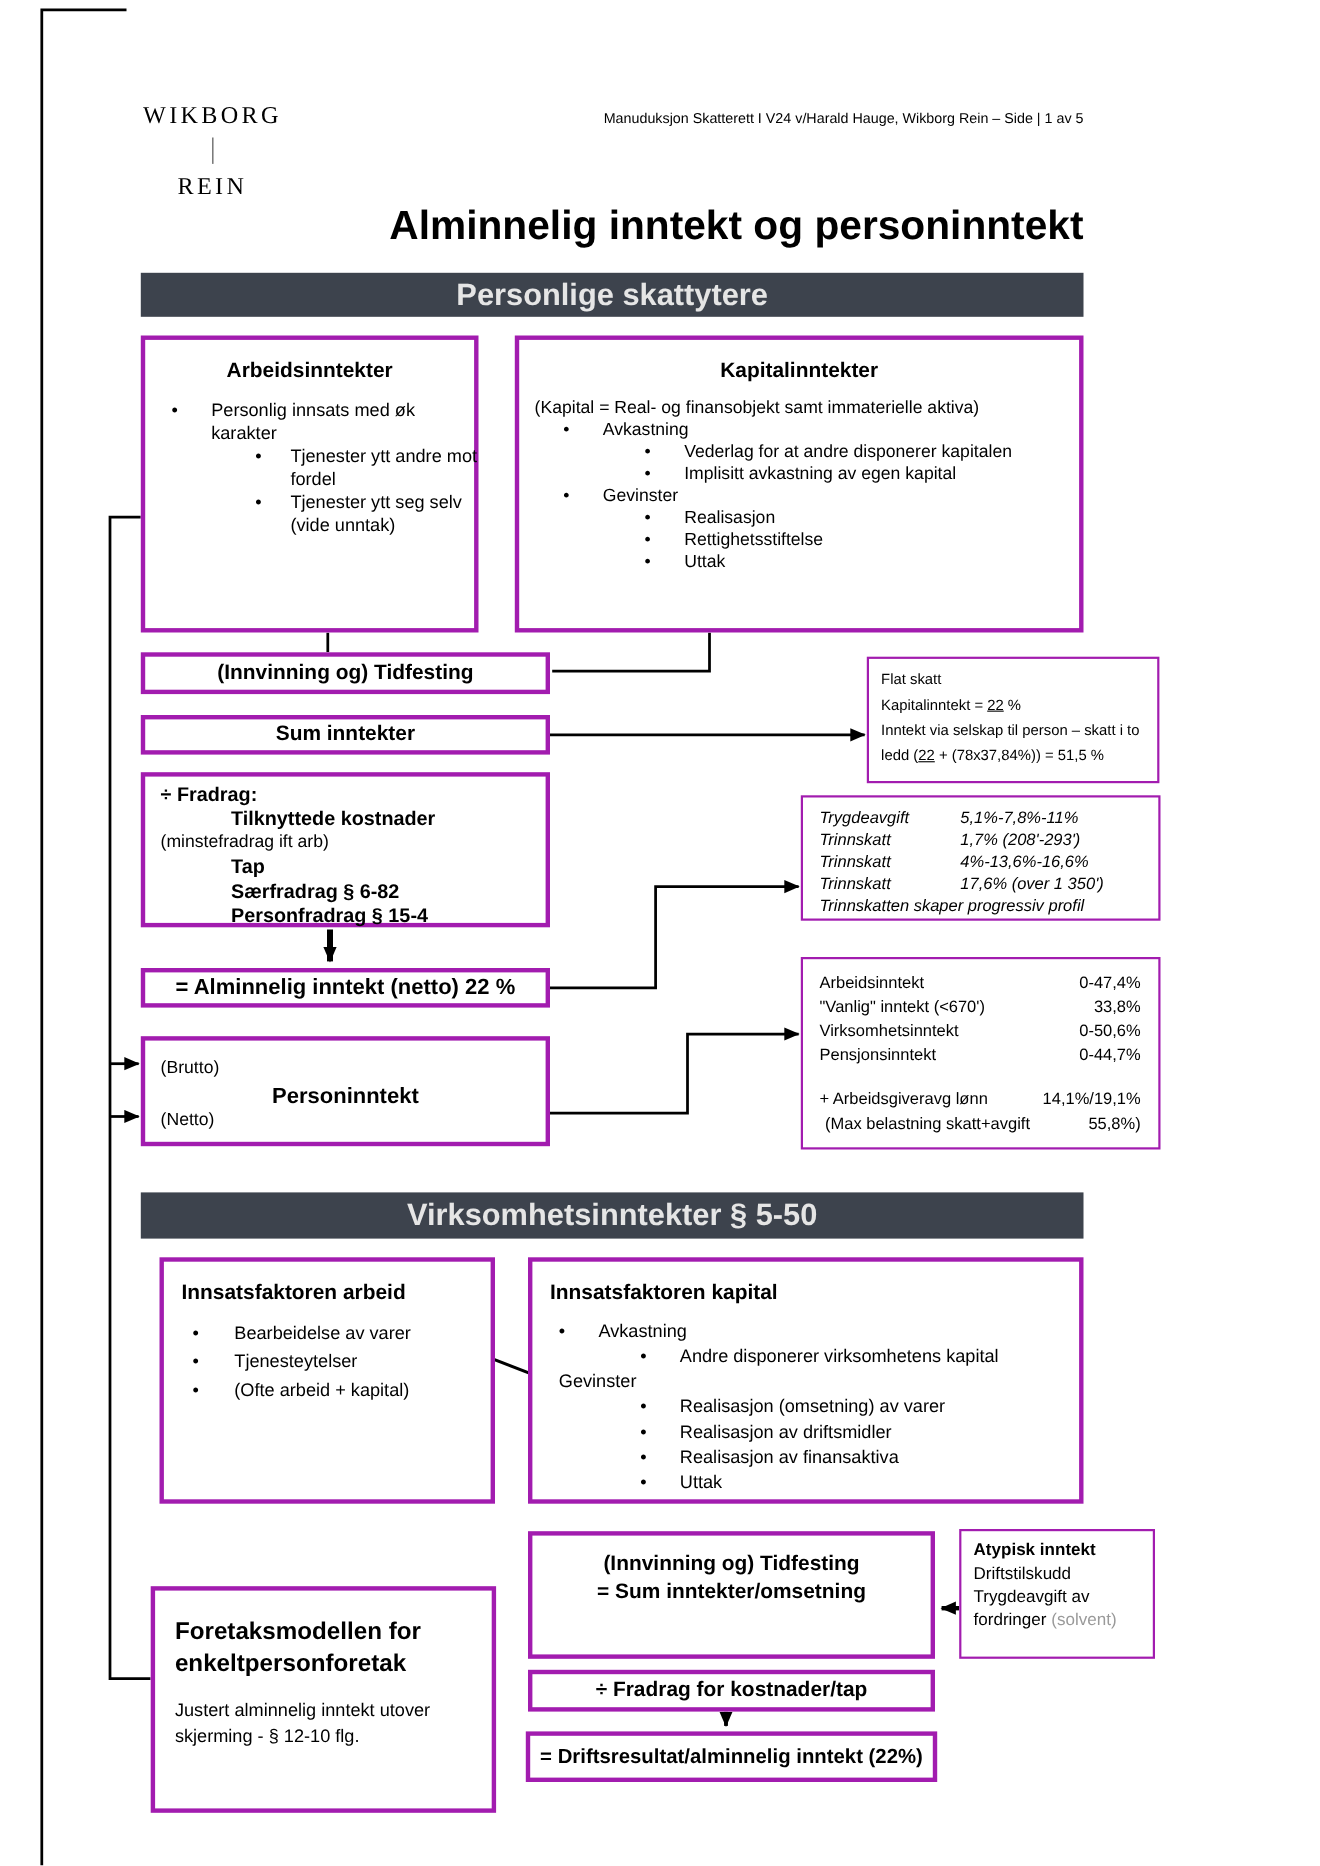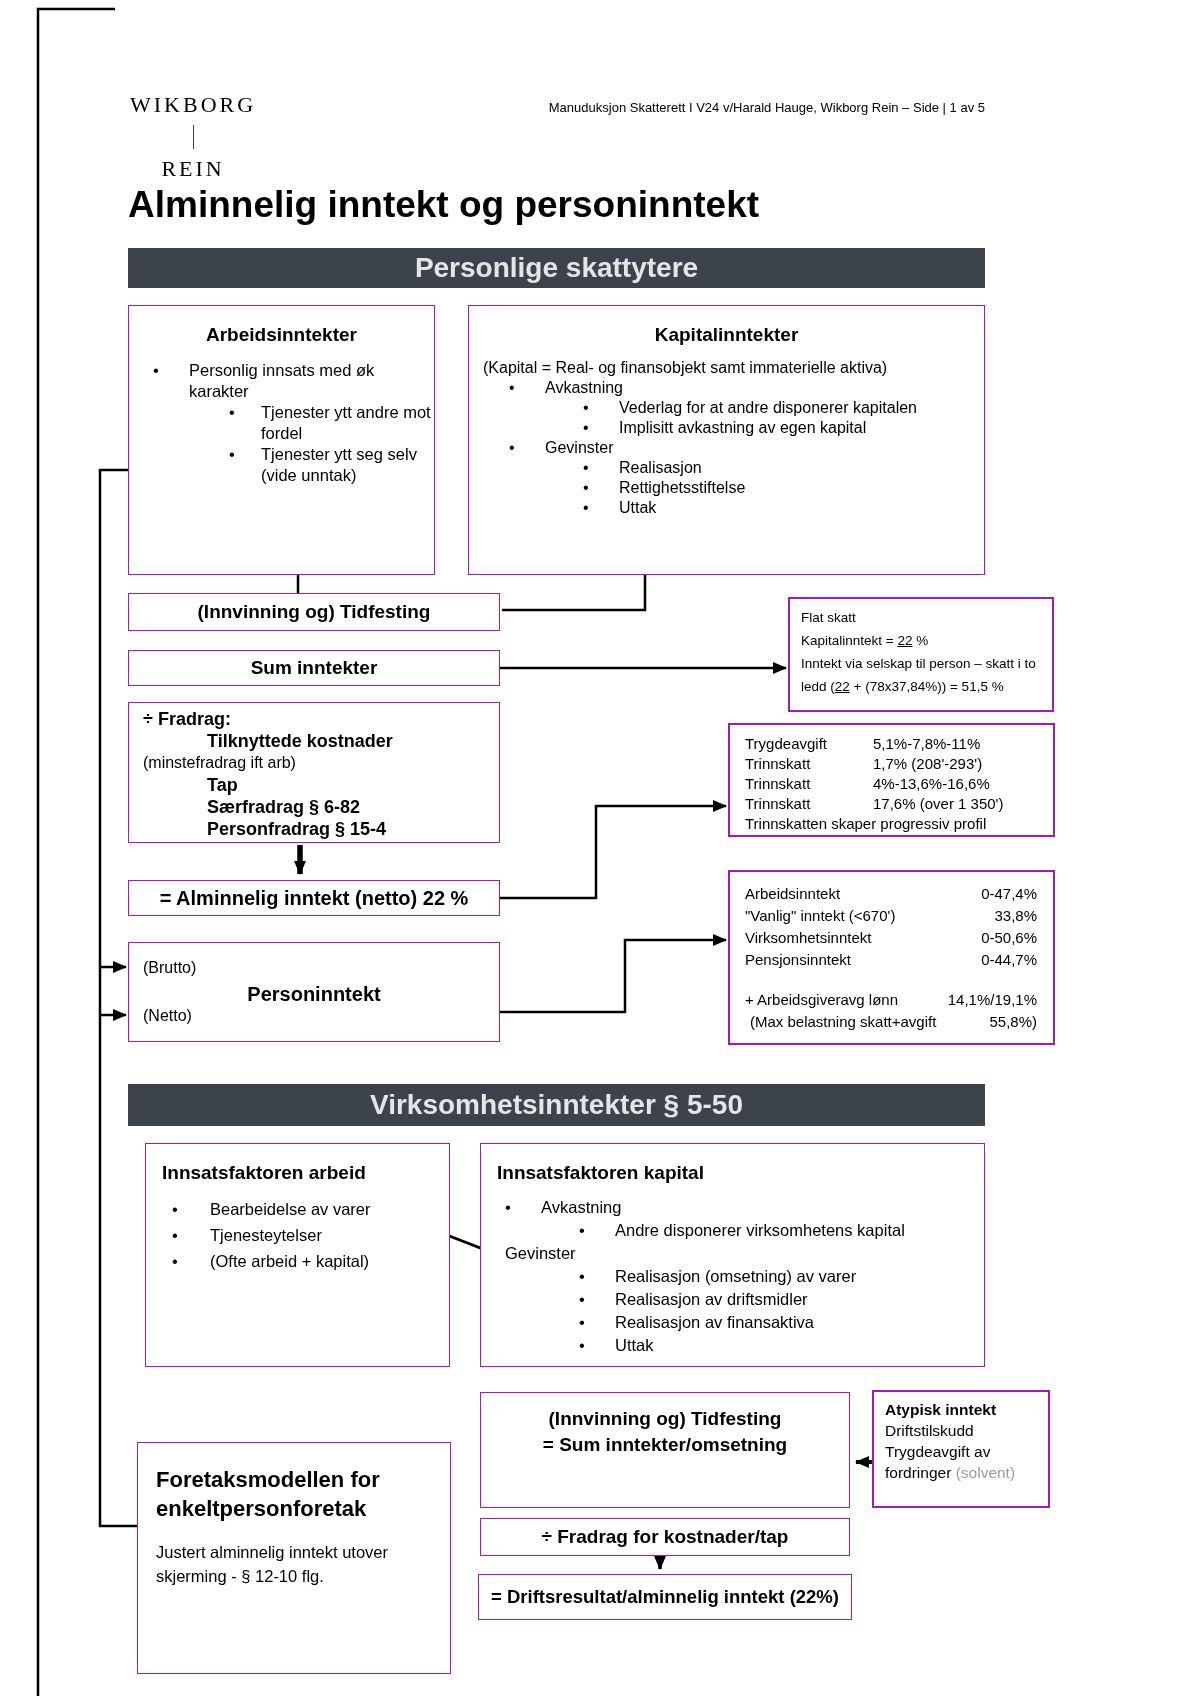--- a/index.html
+++ b/index.html
@@ -1,19 +1,19 @@
 <!DOCTYPE html>
 <html><head>
 <meta charset="utf-8">
 <style>
   html,body{margin:0;padding:0;background:#fff;}
   body{width:1200px;height:1696px;position:relative;font-family:"Liberation Sans","DejaVu Sans",sans-serif;color:#000;overflow:hidden;}
   .abs{position:absolute;}
   svg.wires{position:absolute;left:0;top:0;z-index:1;}
-  .box{position:absolute;background:#fff;border:1px solid #a21caf;box-sizing:border-box;z-index:2;}
+  .box{position:absolute;background:#fff;border:4px solid #a21caf;box-sizing:border-box;z-index:2;}
   .box.thin{border-width:2px;}
   .banner{position:absolute;background:#3d434d;color:#e5e5e5;font-weight:bold;font-size:28px;text-align:center;z-index:2;box-sizing:border-box;}
   .btitle{font-weight:bold;text-align:center;font-size:19px;}
   .centerline{display:flex;align-items:center;justify-content:center;font-weight:bold;}
   .li1,.li2{position:relative;}
   .li1::before,.li2::before{content:"\2022";position:absolute;left:0;top:0;}
   
   #boxA .li1{margin-left:24px;padding-left:36px;width:215px;line-height:21px;}
   #boxA .li2{margin-left:100px;padding-left:32px;width:185px;line-height:21px;}
   #boxA .list{font-size:16.5px;margin-top:14px;}
@@ -90,21 +90,21 @@
   <path d="M660,1556 L660,1569" stroke="#000" stroke-width="3.5" fill="none" marker-end="url(#ah)"></path>
 </svg>
 
 <div class="abs logo" style="left:130px;top:92px;z-index:2;">
   <span>WIKBORG</span>
   <span class="bar"></span>
   <span>REIN</span>
 </div>
 <div class="abs" style="right:215px;top:100px;font-size:13px;z-index:2;text-align:right;">Manuduksjon Skatterett I V24 v/Harald Hauge, Wikborg Rein – Side | 1 av 5</div>
 
-<div class="abs" style="left:128px;top:184px;width:857px;text-align:left;font-size:37px;font-weight:bold;z-index:2;">Alminnelig inntekt og personinntekt</div>
+<div class="abs" style="left:128px;top:184px;width:857px;text-align:right;font-size:37px;font-weight:bold;z-index:2;">Alminnelig inntekt og personinntekt</div>
 
 <div class="banner" style="left:128px;top:248px;width:857px;height:40px;line-height:40px;">Personlige skattytere</div>
 
 <div class="box" id="boxA" style="left:128px;top:305px;width:307px;height:270px;">
   <div class="btitle" style="margin-top:18px;">Arbeidsinntekter</div>
   <div class="list">
     <div class="li1">Personlig innsats med øk karakter</div>
     <div class="li2">Tjenester ytt andre mot fordel</div>
     <div class="li2">Tjenester ytt seg selv (vide unntak)</div>
   </div>
@@ -145,21 +145,21 @@
   <div class="abs" style="left:14px;top:64px;font-size:16px;">(Netto)</div>
 </div>
 
 <div class="box thin" id="boxH" style="left:788px;top:597px;width:266px;height:115px;">
   <div>Flat skatt</div>
   <div><span>Kapitalinntekt = </span><span class="u">22</span><span> %</span></div>
   <div>Inntekt via selskap til person – skatt i to</div>
   <div><span>ledd (</span><span class="u">22</span><span> + (78x37,84%)) = 51,5 %</span></div>
 </div>
 
-<div class="box thin" id="boxI" style="left:728px;top:723px;width:327px;height:114px;">
+<div class="box thin" id="boxI" style="left:728px;top:723px;width:327px;height:114px;font-style:italic;">
   <div><span class="lbl">Trygdeavgift</span><span>5,1%-7,8%-11%</span></div>
   <div><span class="lbl">Trinnskatt</span><span>1,7% (208'-293')</span></div>
   <div><span class="lbl">Trinnskatt</span><span>4%-13,6%-16,6%</span></div>
   <div><span class="lbl">Trinnskatt</span><span>17,6% (over 1 350')</span></div>
   <div>Trinnskatten skaper progressiv profil</div>
 </div>
 
 <div class="box thin" id="boxJ" style="left:728px;top:870px;width:327px;height:175px;">
   <div class="row">
       <span>Arbeidsinntekt</span>
@@ -219,21 +219,21 @@
   </div>
 </div>
 
 <div class="box thin" id="boxN" style="left:872px;top:1390px;width:178px;height:118px;">
   <div style="font-weight:bold;">Atypisk inntekt</div>
   <div>Driftstilskudd</div>
   <div>Trygdeavgift av</div>
   <div><span>fordringer </span><span class="muted">(solvent)</span></div>
 </div>
 
-<div class="box" id="boxO" style="left:137px;top:1442px;width:314px;height:232px;">
+<div class="box" id="boxO" style="left:137px;top:1442px;width:314px;height:206px;">
   <div class="t">
     <div>Foretaksmodellen for</div>
     <div>enkeltpersonforetak</div>
   </div>
   <div class="b">
     <div>Justert alminnelig inntekt utover</div>
     <div>skjerming - § 12-10 flg.</div>
   </div>
 </div>
 

